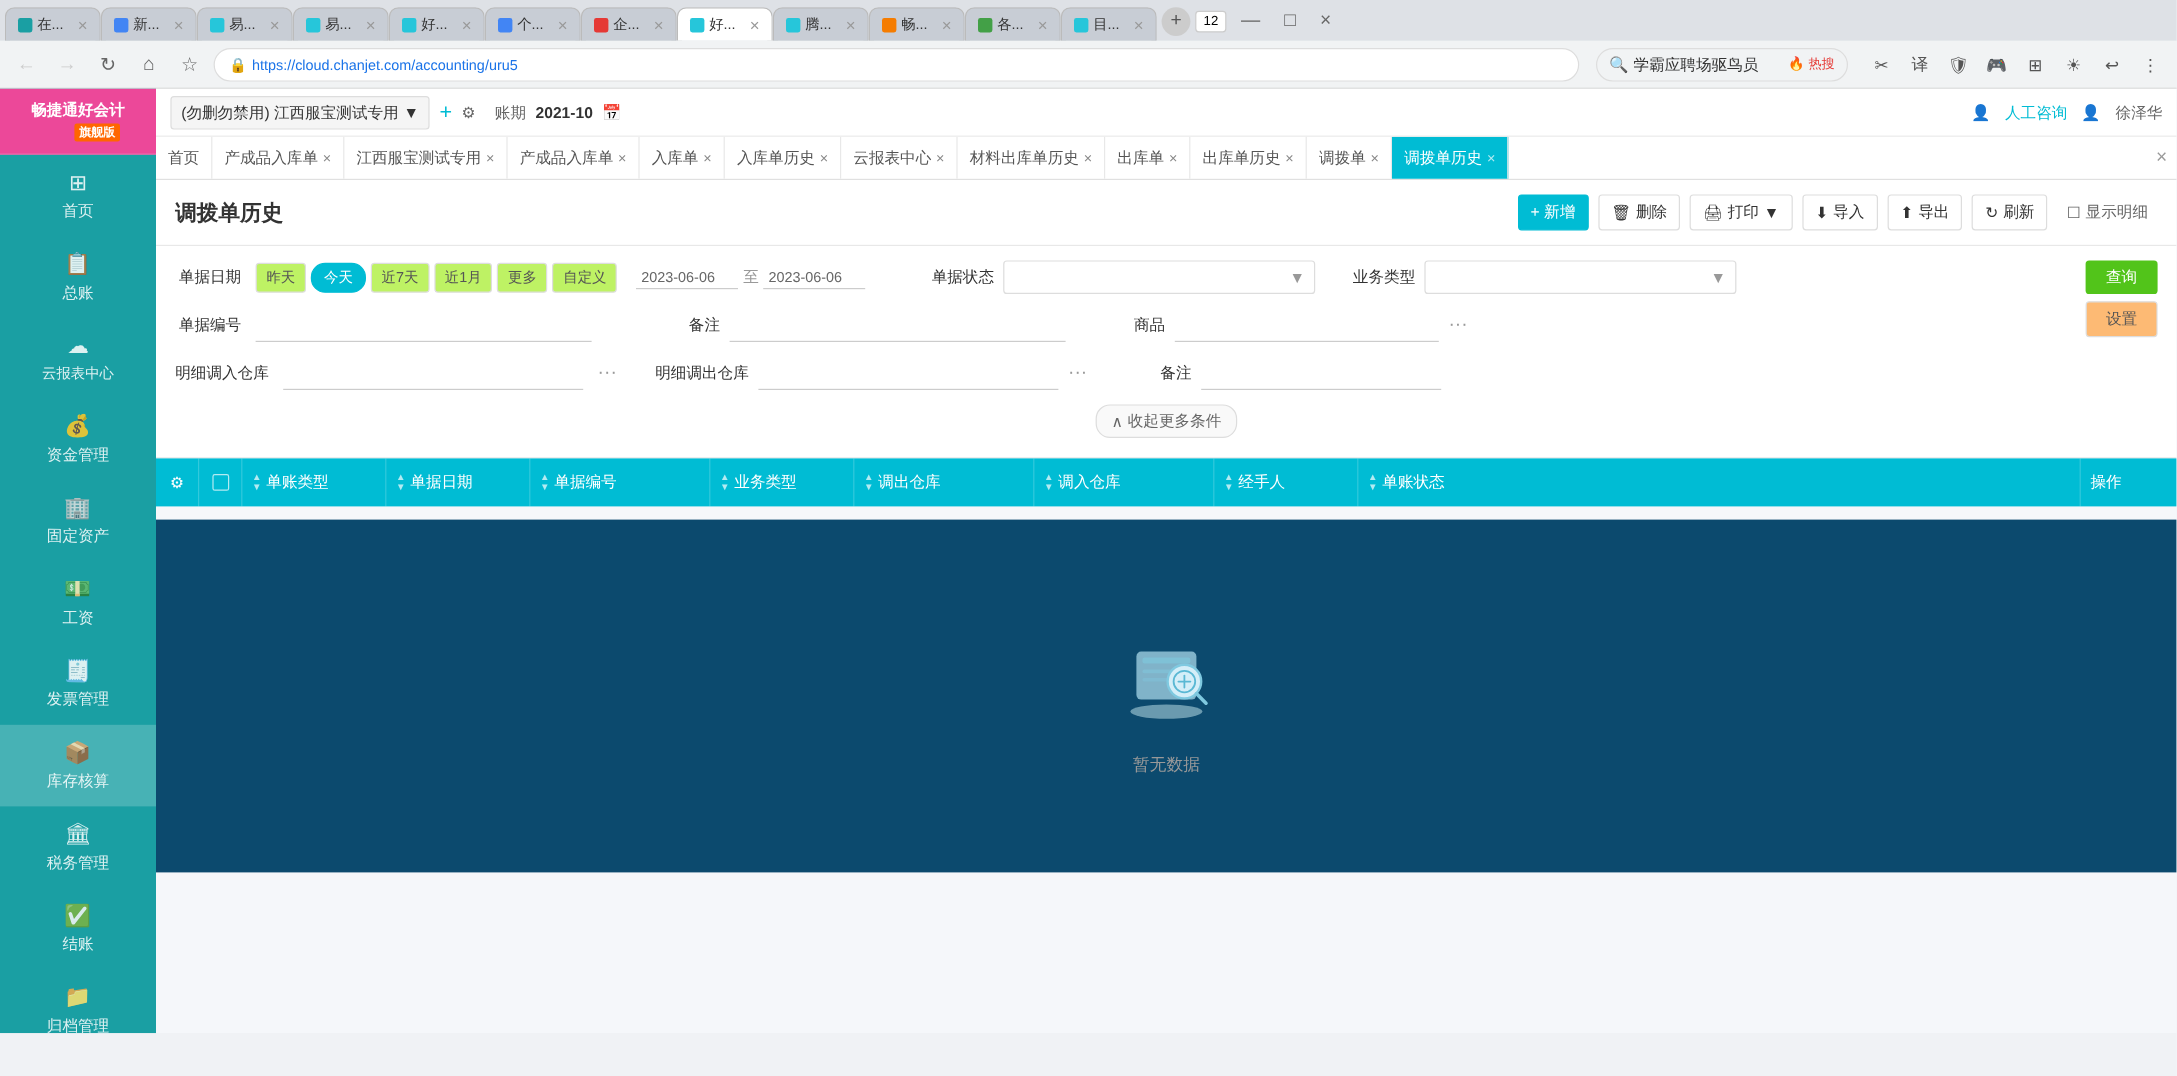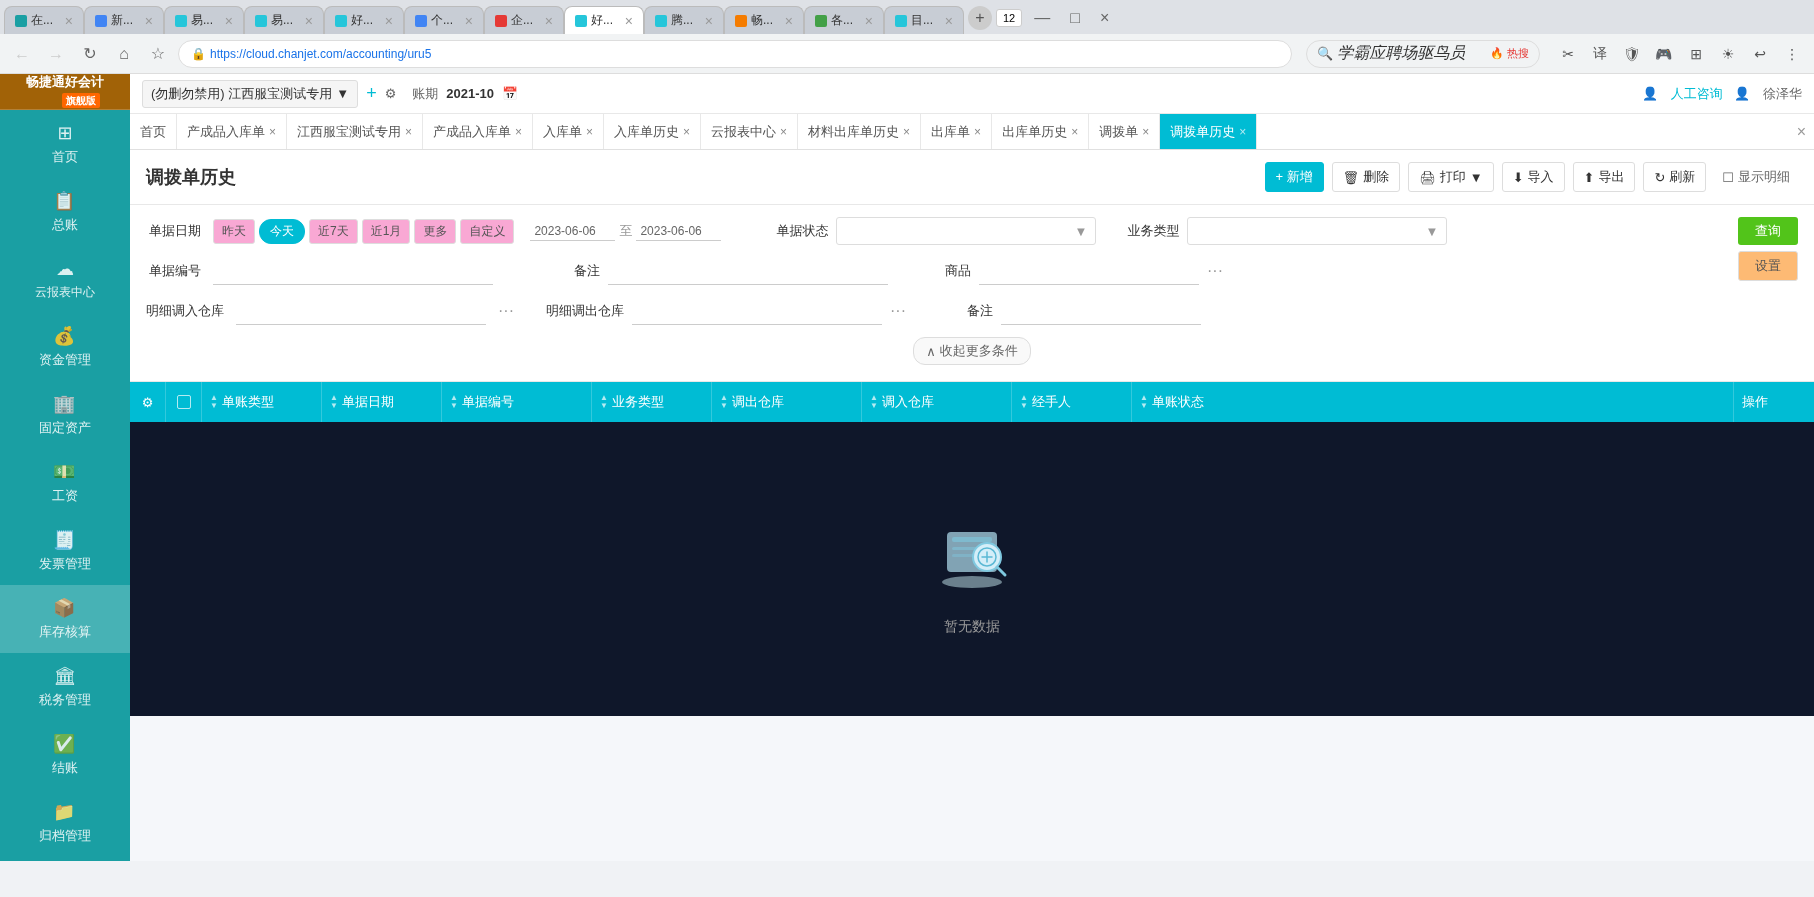--- a/index.html
+++ b/index.html
@@ -14,21 +14,21 @@
     .address-bar { flex: 1; height: 28px; background: #fff; border: 1px solid #ddd; border-radius: 14px; padding: 0 12px; font-size: 12px; color: #1a73e8; display: flex; align-items: center; gap: 4px; }
     .address-bar .lock { color: #188038; font-size: 12px; }
     .browser-actions { display: flex; gap: 4px; margin-left: 8px; }
     .browser-action-btn { width: 28px; height: 28px; border-radius: 50%; background: transparent; border: none; cursor: pointer; color: #555; font-size: 14px; display: flex; align-items: center; justify-content: center; }
 
     
     .app-container { display: flex; height: calc(100vh - 110px); }
 
     
     .sidebar { width: 130px; background: #1a9fa3; min-height: 100%; display: flex; flex-direction: column; flex-shrink: 0; }
-    .sidebar-logo { background: #a16207; text-align: center; color: white; font-size: 13px; font-weight: bold; line-height: 1.3; border-bottom: 1px solid rgba(255,255,255,0.2); }
+    .sidebar-logo { background: #ec4899; padding: 10px; text-align: center; color: white; font-size: 13px; font-weight: bold; line-height: 1.3; border-bottom: 1px solid rgba(255,255,255,0.2); }
     .sidebar-item { display: flex; flex-direction: column; align-items: center; padding: 12px 8px; color: rgba(255,255,255,0.85); cursor: pointer; font-size: 13px; gap: 4px; }
     .sidebar-item .icon { font-size: 18px; }
     .sidebar-item.active { background: rgba(255,255,255,0.2); }
 
     
     .top-toolbar { background: #fff; border-bottom: 1px solid #e8e8e8; height: 40px; display: flex; align-items: center; padding: 0 12px; gap: 8px; font-size: 13px; }
     .company-selector { display: flex; align-items: center; gap: 4px; color: #333; cursor: pointer; background: #f5f5f5; padding: 4px 8px; border-radius: 3px; border: 1px solid #ddd; }
     .top-right { margin-left: auto; display: flex; align-items: center; gap: 12px; color: #666; font-size: 13px; }
 
     
@@ -48,21 +48,21 @@
     .action-btn { display: flex; align-items: center; gap: 4px; padding: 5px 10px; border: 1px solid #ddd; border-radius: 3px; background: #fff; cursor: pointer; font-size: 13px; color: #333; }
     .action-btn.primary { background: #00bcd4; color: white; border-color: #00bcd4; }
     .show-cols-btn { display: flex; align-items: center; gap: 4px; color: #666; font-size: 13px; cursor: pointer; padding: 5px 8px; }
 
     
     .filter-section { background: #fff; padding: 12px 16px; border-bottom: 1px solid #e8e8e8; }
     .filter-row { display: flex; align-items: center; gap: 12px; margin-bottom: 12px; flex-wrap: wrap; }
     .filter-row:last-child { margin-bottom: 0; }
     .filter-label { color: #333; font-size: 13px; white-space: nowrap; min-width: 55px; text-align: right; }
     .filter-date-group { display: flex; align-items: center; gap: 4px; }
-    .date-btn { padding: 3px 8px; border: 1px solid #ddd; border-radius: 3px; background: #f9a8d4; cursor: pointer; font-size: 12px; color: #555; }
+    .date-btn { padding: 3px 8px; border: 1px solid #ddd; border-radius: 3px; background: #bef264; cursor: pointer; font-size: 12px; color: #555; }
     .date-btn.active { background: #00bcd4; color: white; border-color: #00bcd4; border-radius: 12px; padding: 3px 10px; }
     .date-input { border: none; border-bottom: 1px solid #ccc; padding: 2px 4px; font-size: 12px; color: #666; width: 85px; outline: none; }
     .filter-select { height: 28px; border: 1px solid #ddd; border-radius: 3px; padding: 0 8px; font-size: 13px; color: #555; background: #fff; min-width: 200px; display: flex; align-items: center; justify-content: space-between; cursor: pointer; }
     .filter-input { height: 28px; border: none; border-bottom: 1px solid #ccc; padding: 0 4px; font-size: 13px; color: #555; background: transparent; min-width: 200px; outline: none; }
     .filter-dots { color: #999; cursor: pointer; font-size: 16px; }
     .collapse-btn { display: flex; align-items: center; gap: 4px; color: #666; font-size: 13px; cursor: pointer; padding: 4px 12px; border: 1px solid #ddd; border-radius: 12px; background: #f9f9f9; margin: 4px auto; width: fit-content; }
     .query-btn { background: #52c41a; color: white; border: none; border-radius: 3px; padding: 5px 16px; font-size: 13px; cursor: pointer; }
     .settings-btn { background: #fdba74; color: #555; border: 1px solid #ddd; border-radius: 3px; padding: 5px 16px; font-size: 13px; cursor: pointer; }
 
     
@@ -76,21 +76,21 @@
     .th-code { width: 150px; }
     .th-biz { width: 120px; }
     .th-out-wh { width: 150px; }
     .th-in-wh { width: 150px; }
     .th-handler { width: 120px; }
     .th-status { flex: 1; }
     .th-ops { width: 80px; margin-left: auto; border-right: none; }
     .sort-arrows { display: flex; flex-direction: column; font-size: 8px; line-height: 1; color: rgba(255,255,255,0.7); }
 
     
-    .empty-state { display: flex; flex-direction: column; align-items: center; justify-content: center; padding: 80px 20px; background: #0f172a; }
+    .empty-state { display: flex; flex-direction: column; align-items: center; justify-content: center; padding: 80px 20px; background: #0c4a6e; margin-top: 11px; }
     .empty-icon { width: 100px; height: 100px; margin-bottom: 16px; }
     .empty-text { color: #999; font-size: 14px; }
 
     
     .cb { width: 14px; height: 14px; border: 1px solid rgba(255,255,255,0.7); border-radius: 2px; background: transparent; cursor: pointer; }
 
     .filter-actions { display: flex; flex-direction: column; gap: 6px; margin-left: auto; }
   </style>
 </head>
 <body>
@@ -170,21 +170,21 @@
   <button class="nav-btn disabled">→</button>
   <button class="nav-btn">↻</button>
   <button class="nav-btn">⌂</button>
   <button class="nav-btn">☆</button>
   <div class="address-bar">
     <span class="lock">🔒</span>
     <span>https://cloud.chanjet.com/accounting/uru5</span>
   </div>
   <div style="display:flex;align-items:center;gap:4px;margin-left:8px;background:#f1f3f4;border-radius:14px;padding:0 10px;height:28px;border:1px solid #ddd;min-width:200px;">
     <span>🔍</span>
-    <span style="font-size:16px;color:#333;font-style:italic;">学霸应聘场驱鸟员</span>
+    <span style="font-size:13px;color:#333;">学霸应聘场驱鸟员</span>
     <span style="font-size:11px;color:#e53935;margin-left:21px;">🔥 热搜</span>
   </div>
   <div class="browser-actions">
     <button class="browser-action-btn">✂</button>
     <button class="browser-action-btn">译</button>
     <button class="browser-action-btn">🛡</button>
     <button class="browser-action-btn">🎮</button>
     <button class="browser-action-btn">⊞</button>
     <button class="browser-action-btn">☀</button>
     <button class="browser-action-btn">↩</button>

